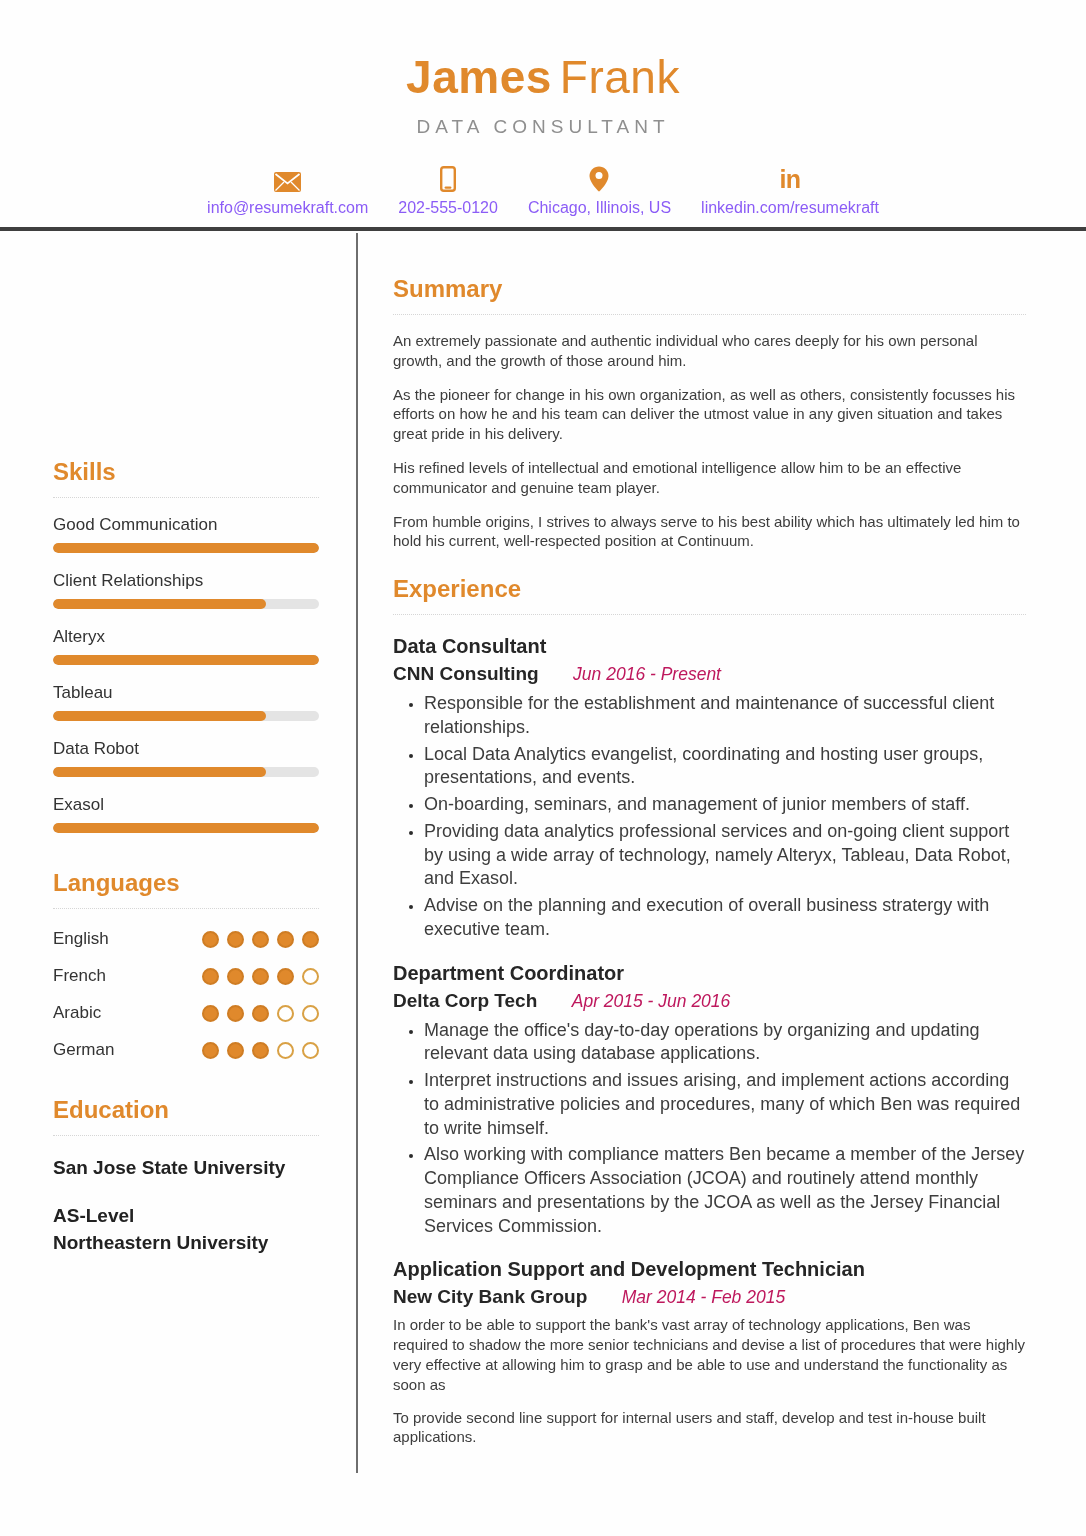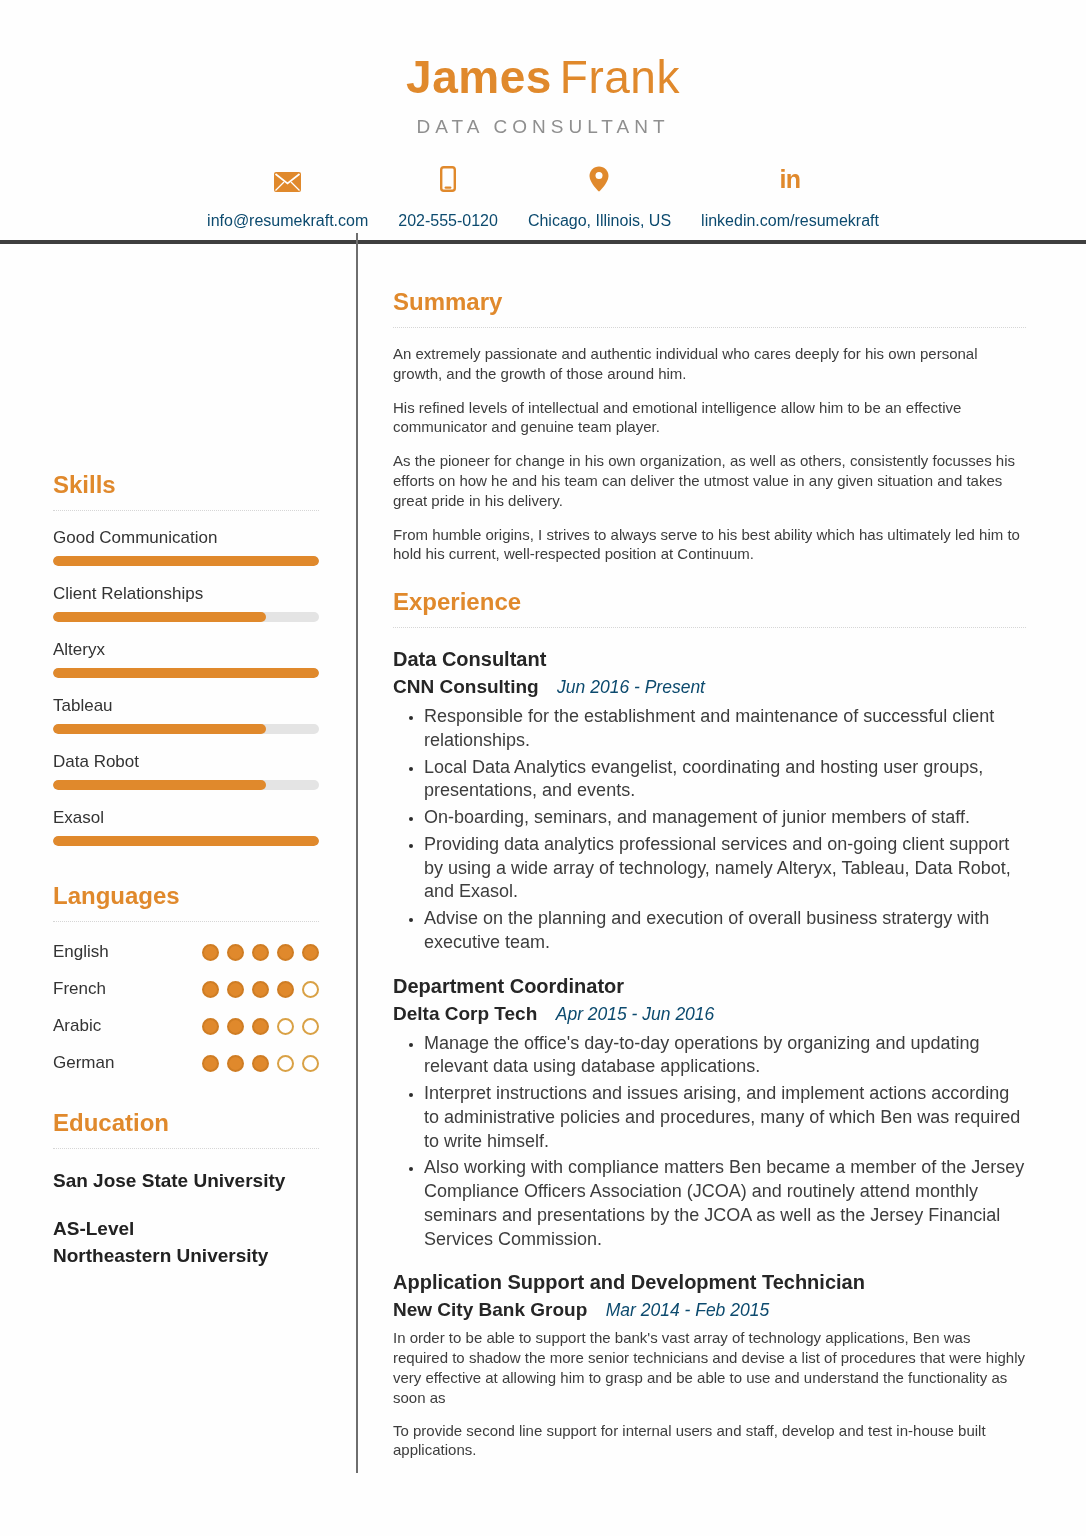--- a/index.html
+++ b/index.html
@@ -10,23 +10,23 @@
     background:#fefefe; overflow:hidden; color:#3d3d3d;
   }
 
   
   .header { text-align:center; padding-top:50px; }
   .name { font-size:46px; color:#e0892c; letter-spacing:0.5px; }
   .name .first { font-weight:700; }
   .name .last  { font-weight:400; margin-left:8px; }
   .job-title-sub { margin-top:12px; font-size:19px; letter-spacing:5px; color:#8f8f8f; }
   .contacts { margin-top:28px; display:flex; justify-content:center; align-items:flex-end; gap:30px; }
-  .contact { display:flex; flex-direction:column; align-items:center; gap:20px; }
+  .contact { display:flex; flex-direction:column; align-items:center; gap:7px; }
   .contact .cicon { height:26px; display:flex; align-items:flex-end; }
-  .contact .ctext { font-size:16px; color:#0c4a6e; white-space:nowrap; }
+  .contact .ctext { font-size:16px; color:#8b5cf6; white-space:nowrap; }
   .li-glyph { font-size:25px; font-weight:800; color:#e0892c; line-height:1; letter-spacing:-0.5px; }
 
   .rule { margin-top:10px; height:4px; background:#3f3f3f; width:100%; }
   .vdivider { position:absolute; left:356px; top:233px; width:2px; height:1240px; background:#6e6e6e; }
 
   
   .columns { display:flex; align-items:center; }
   .aside { width:357px; flex:0 0 357px; padding:44px 38px 0 53px; }
   .main  { flex:1; padding:44px 60px 0 36px; }
 
@@ -58,21 +58,21 @@
 
   
   .para { font-size:15px; line-height:1.32; color:#3d3d3d; margin-bottom:14px; max-width:648px; }
   .summary-body { margin-top:16px; }
   .experience-sec { margin-top:24px; }
   .job { margin-top:20px; }
   .job:first-of-type { margin-top:18px; }
   .jtitle { font-size:20px; font-weight:700; color:#262626; margin-bottom:5px; }
   .jmeta  { margin-bottom:7px; }
   .jcompany { font-size:19px; font-weight:700; color:#262626; }
-  .jdates { font-size:17.5px; font-style:italic; color:#0c4a6e; margin-left:14px; }
+  .jdates { font-size:17.5px; font-style:italic; color:#be185d; margin-left:30px; }
   ul.bullets { margin:0; padding-left:31px; max-width:648px; }
   ul.bullets li { font-size:18px; line-height:1.32; color:#3d3d3d; margin-bottom:3px; }
   ul.bullets li::marker { font-size:14px; color:#2c2c2c; }
   .job .para { margin-bottom:13px; }
 </style>
 </head>
 <body>
 
 <div class="page">
 
@@ -228,22 +228,22 @@
         </div>
       </section>
     </aside>
 
     <main class="main">
 
       <section>
         <div class="sec-h">Summary</div>
         <div class="summary-body">
           <p class="para">An extremely passionate and authentic individual who cares deeply for his own personal growth, and the growth of those around him.</p>
+          <p class="para">As the pioneer for change in his own organization, as well as others, consistently focusses his efforts on how he and his team can deliver the utmost value in any given situation and takes great pride in his delivery.</p>
           <p class="para">His refined levels of intellectual and emotional intelligence allow him to be an effective communicator and genuine team player.</p>
-          <p class="para">As the pioneer for change in his own organization, as well as others, consistently focusses his efforts on how he and his team can deliver the utmost value in any given situation and takes great pride in his delivery.</p>
           <p class="para">From humble origins, I strives to always serve to his best ability which has ultimately led him to hold his current, well-respected position at Continuum.</p>
         </div>
       </section>
 
       <section class="experience-sec">
         <div class="sec-h">Experience</div>
 
         <div class="job">
           <div class="jtitle">Data Consultant</div>
           <div class="jmeta">

